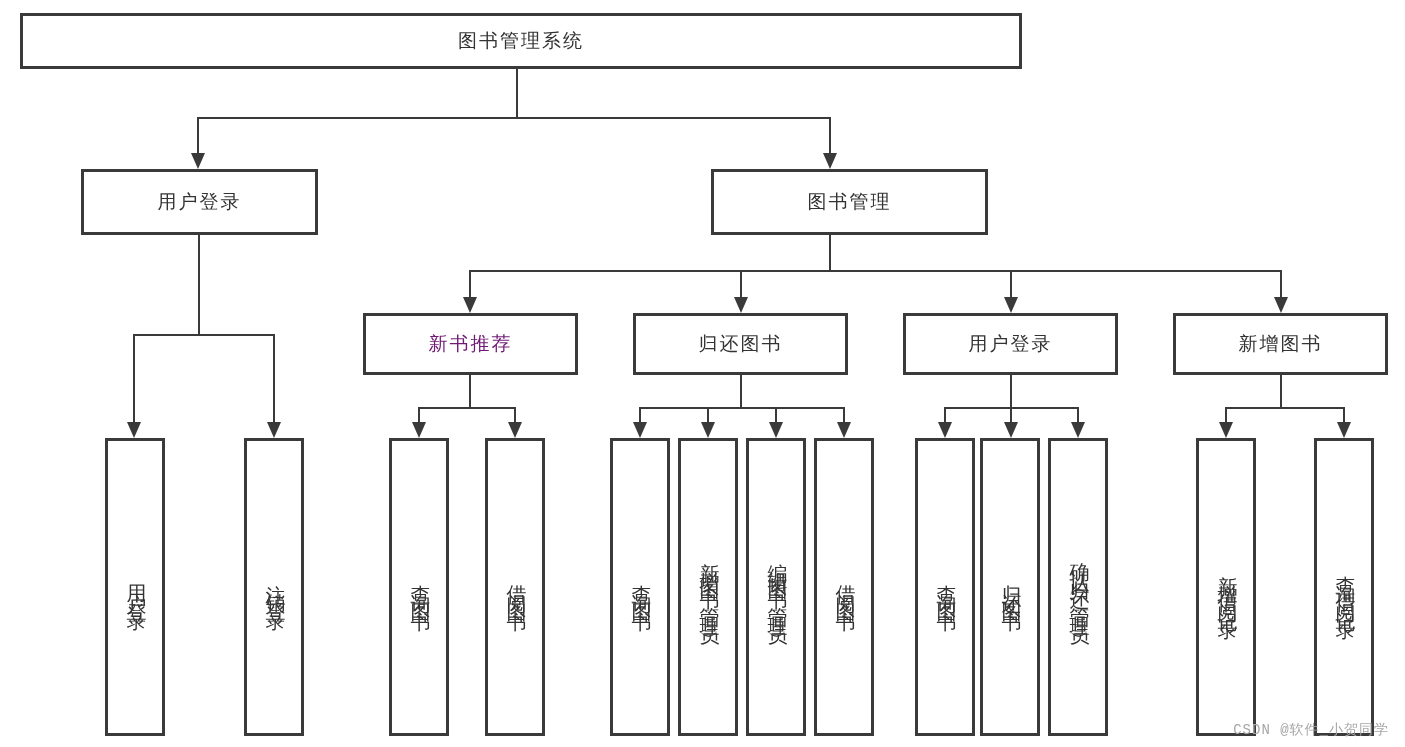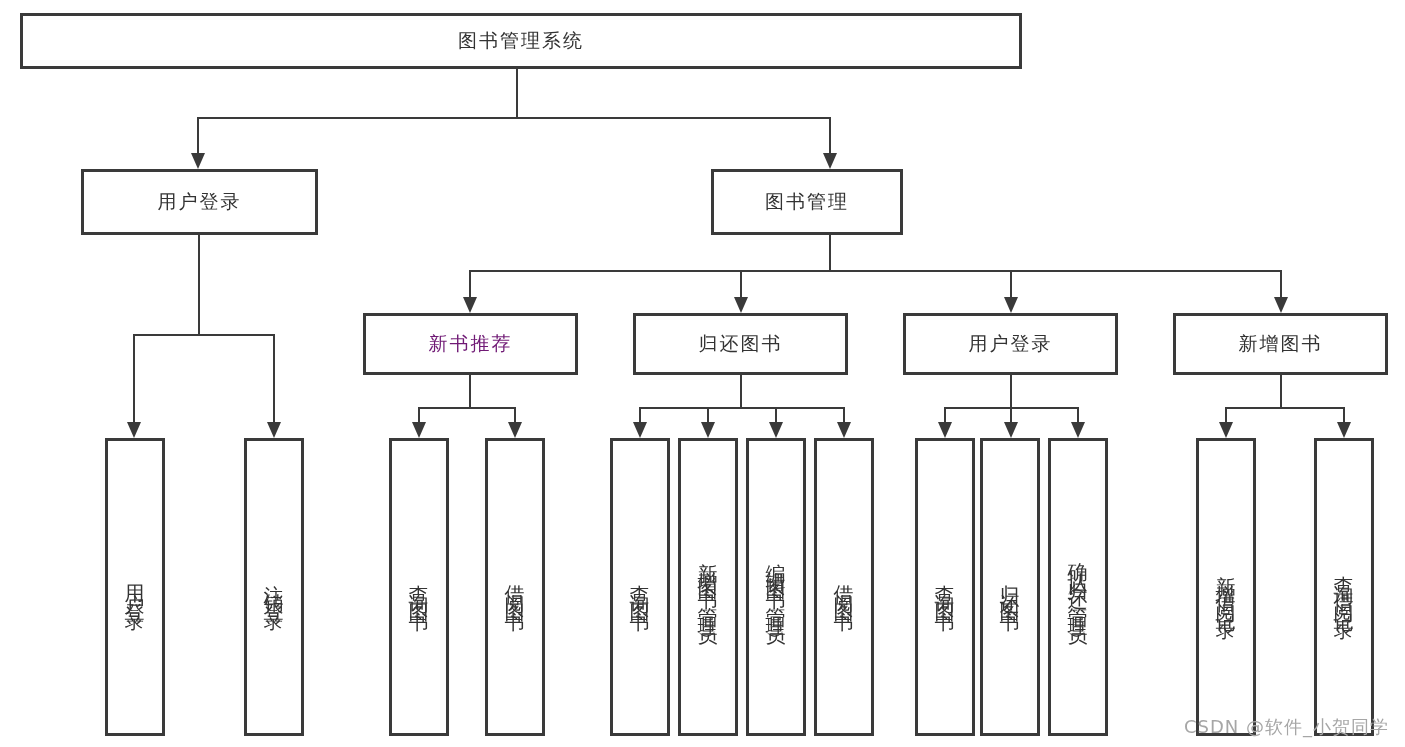--- a/index.html
+++ b/index.html
@@ -7,20 +7,21 @@
     padding: 0;
     background: #ffffff;
     font-family: "DejaVu Sans", "Liberation Sans", sans-serif;
   }
   #canvas {
     position: relative;
     width: 1405px;
     height: 747px;
     background: #ffffff;
     overflow: hidden;
+    font-family: Liberation Mono, monospace;
   }
   .node {
     position: absolute;
     box-sizing: border-box;
     border: 3px solid #3a3a3a;
     background: #ffffff;
     display: flex;
     align-items: center;
     justify-content: center;
   }
@@ -49,21 +50,21 @@
     width: 0;
     height: 0;
     border-left: 7px solid transparent;
     border-right: 7px solid transparent;
     border-top: 16px solid #3a3a3a;
   }
   .watermark {
     position: absolute;
     right: 16px;
     bottom: 8px;
-    font-size: 18px;
+    font-size: 14px;
     color: #a6a6a6;
     letter-spacing: 1px;
     white-space: nowrap;
   }
 </style>
 </head>
 <body>
 
 <div id="canvas" style="background: rgb(255, 255, 255);">
   <div id="connectors-layer">
@@ -120,21 +121,21 @@
       <div class="line" style="left: 1343px; top: 408px; width: 2px; height: 18px; background: rgb(58, 58, 58);"></div>
       <div class="arrow-head" style="left: 1337px; top: 422px; border-top-color: rgb(58, 58, 58);"></div>
     </div>
   <div id="nodes-layer">
       <div class="node h" style="left: 20px; top: 13px; width: 1002px; height: 56px; border-color: rgb(58, 58, 58);">
         <span class="label" style="color: rgb(51, 51, 51);">图书管理系统</span>
       </div>
       <div class="node h" style="left: 81px; top: 169px; width: 237px; height: 66px; border-color: rgb(58, 58, 58);">
         <span class="label" style="color: rgb(51, 51, 51);">用户登录</span>
       </div>
-      <div class="node h" style="left: 711px; top: 169px; width: 192px; height: 66px; border-color: rgb(58, 58, 58);">
+      <div class="node h" style="left: 711px; top: 169px; width: 277px; height: 66px; border-color: rgb(58, 58, 58);">
         <span class="label" style="color: rgb(51, 51, 51);">图书管理</span>
       </div>
       <div class="node h" style="left: 363px; top: 313px; width: 215px; height: 62px; border-color: rgb(58, 58, 58);">
         <span class="label" style="color: #701a75;">新书推荐</span>
       </div>
       <div class="node h" style="left: 633px; top: 313px; width: 215px; height: 62px; border-color: rgb(58, 58, 58);">
         <span class="label" style="color: rgb(51, 51, 51);">归还图书</span>
       </div>
       <div class="node h" style="left: 903px; top: 313px; width: 215px; height: 62px; border-color: rgb(58, 58, 58);">
         <span class="label" style="color: rgb(51, 51, 51);">用户登录</span>

